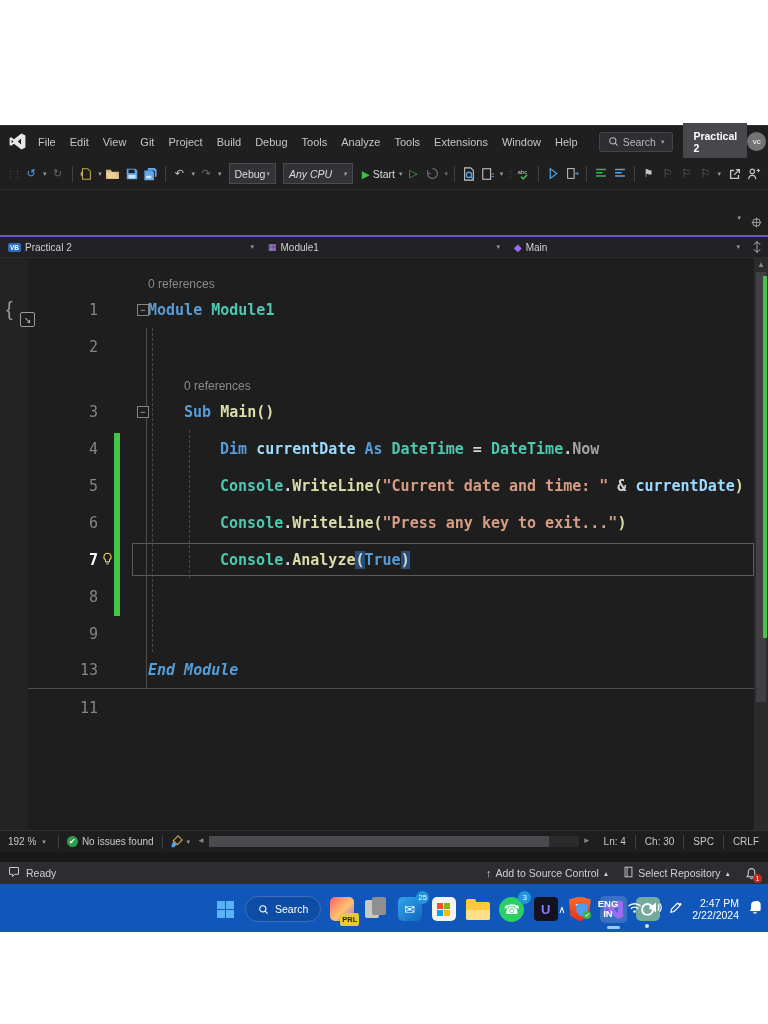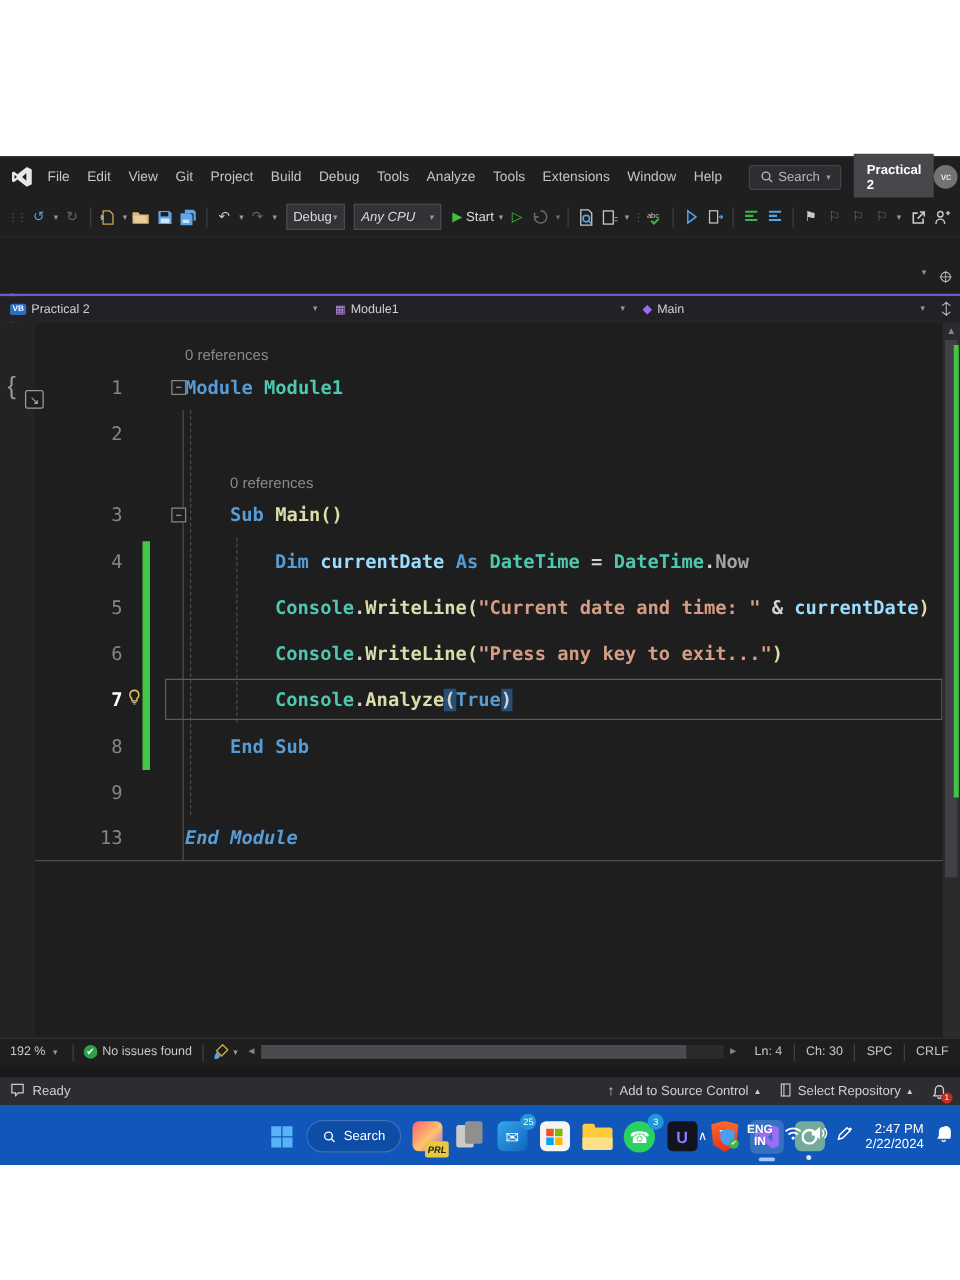--- a/index.html
+++ b/index.html
@@ -116,21 +116,21 @@
   .tk-center { position:absolute; left:212px; display:flex; align-items:center; gap:7px; }
   .startbtn-win { width:26px; height:26px; display:flex; align-items:center; justify-content:center; }
   .winlogo { width:17px; height:17px; display:grid; grid-template-columns:8px 8px; grid-template-rows:8px 8px; gap:1px; }
   .winlogo span { background:#57b3f5; }
   .searchpill { display:flex; align-items:center; gap:6px; background:#0d4da5; border:1px solid #3a6fbd; border-radius:13px; height:26px; padding:0 12px; color:#fff; font-size:10.5px; }
   .tkico { position:relative; width:27px; height:27px; border-radius:5px; display:flex; align-items:center; justify-content:center; }
   .tkico.activepill { background:rgba(255,255,255,.16); }
   .tkico.activepill::after { content:""; position:absolute; left:7px; bottom:-6px; width:13px; height:3px; border-radius:2px; background:#9ecbff; }
   .tkico.running::after { content:""; position:absolute; left:11px; bottom:-5px; width:4px; height:4px; border-radius:50%; background:rgba(255,255,255,.85); }
   .badge { position:absolute; top:-5px; right:-6px; min-width:13px; height:13px; border-radius:7px; background:#2196d9; color:#fff; font-size:7.5px; display:flex; align-items:center; justify-content:center; padding:0 2px; z-index:2; }
-  .badge.yellow { background:#e8c83c; color:#222; border-radius:2px; top:auto; bottom:-3px; right:-4px; font-weight:bold;font-style:italic; }
+  .badge.yellow { background:#e8c83c; color:#222; border-radius:2px; top:auto; bottom:-3px; right:-4px; font-weight:bold; }
   .ic-prl { width:24px; height:24px; border-radius:5px; background:linear-gradient(135deg,#ff5f6d 0%,#ffc371 55%,#a05ce8 100%); }
   .ic-gray { position:relative; width:22px; height:24px; }
   .ic-gray i { position:absolute; width:14px; height:18px; background:#c9c9c9; border-radius:2px; left:0; top:3px; }
   .ic-gray i:last-child { left:7px; top:0; background:#8f8f8f; }
   .ic-mail { width:24px; height:24px; border-radius:5px; background:linear-gradient(135deg,#33a7ea,#1265c0); color:#fff; font-size:13px; display:flex; align-items:center; justify-content:center; }
   .ic-store { width:24px; height:24px; border-radius:5px; background:#f4f4f4; display:flex; align-items:center; justify-content:center; }
   .storegrid { width:13px; height:13px; display:grid; grid-template-columns:6px 6px; grid-template-rows:6px 6px; gap:1px; }
   .storegrid span:nth-child(1){background:#f25022}.storegrid span:nth-child(2){background:#7fba00}
   .storegrid span:nth-child(3){background:#00a4ef}.storegrid span:nth-child(4){background:#ffb900}
   .ic-folder { position:relative; width:24px; height:18px; background:#ffca3e; border-radius:2px; margin-top:4px; }
@@ -399,29 +399,32 @@
           <div class="code-row current">
             <span class="ln">7</span>
             <span class="bulb"><svg width="13" height="13" viewBox="0 0 16 16">
                 <path d="M8 1.5a4.5 4.5 0 0 1 2.5 8.2V12h-5V9.7A4.5 4.5 0 0 1 8 1.5z" fill="none" stroke="#e8c95c" stroke-width="1.3"></path>
                 <path d="M6 13.5h4M6.7 15h2.6" stroke="#aaa" stroke-width="1.2"></path>
               </svg></span>
             <span class="codetext" style="padding-left: 86px;"><span class="t-ty">Console</span><span class="t-tx">.</span><span class="t-me">Analyze</span><span class="t-br">(</span><span class="t-kw">True</span><span class="t-br">)</span></span>
           </div>
           <div class="code-row">
             <span class="ln">8</span>
-            <span class="codetext" style="padding-left: 50px;"><span class="t-kw">End Sub</span></span>
           </div>
           <div class="code-row">
             <span class="ln">9</span>
             <span class="codetext" style="padding-left: 14px;"></span>
           </div>
           <div class="code-row blockend">
             <span class="ln">13</span>
             <span class="codetext" style="padding-left: 14px; font-style: italic;"><span class="t-kw">End Module</span></span>
+          </div>
+          <div class="code-row">
+            <span class="ln">11</span>
+            <span class="codetext" style="padding-left: 14px;"></span>
           </div>
         </div>
       <div class="vscroll">
         <div class="arrow">▲</div>
         <div class="thumb"></div>
         <div class="greenmark"></div>
       </div>
     </div>
 
     <div class="edbottom">

